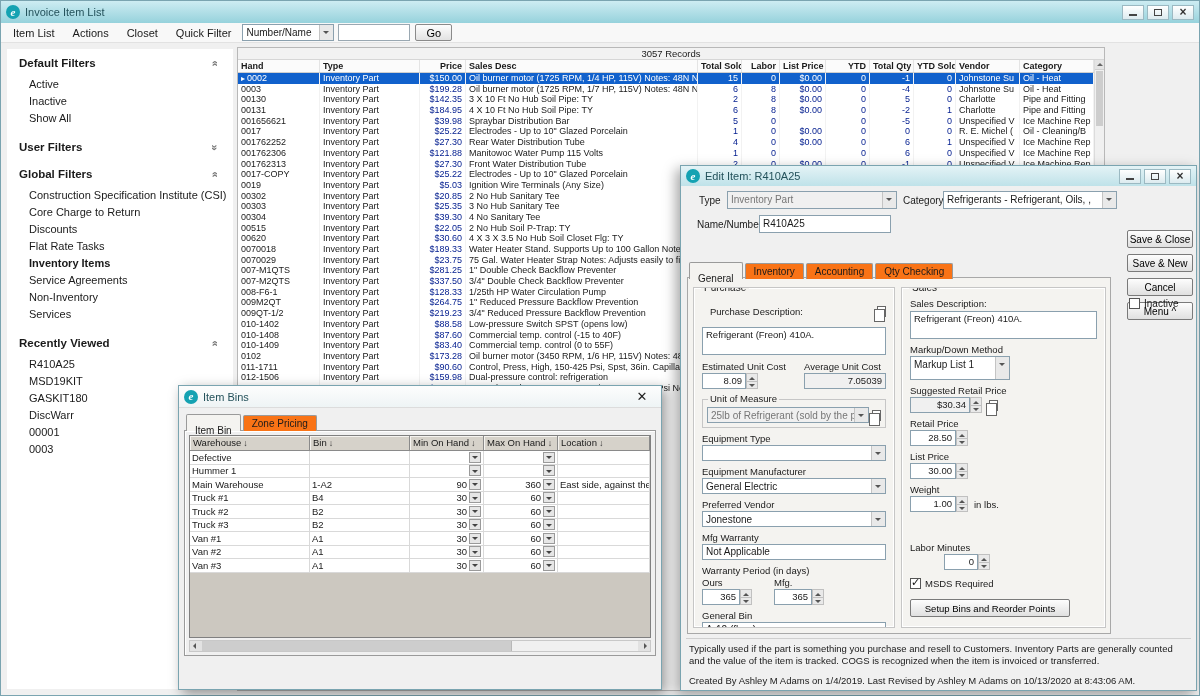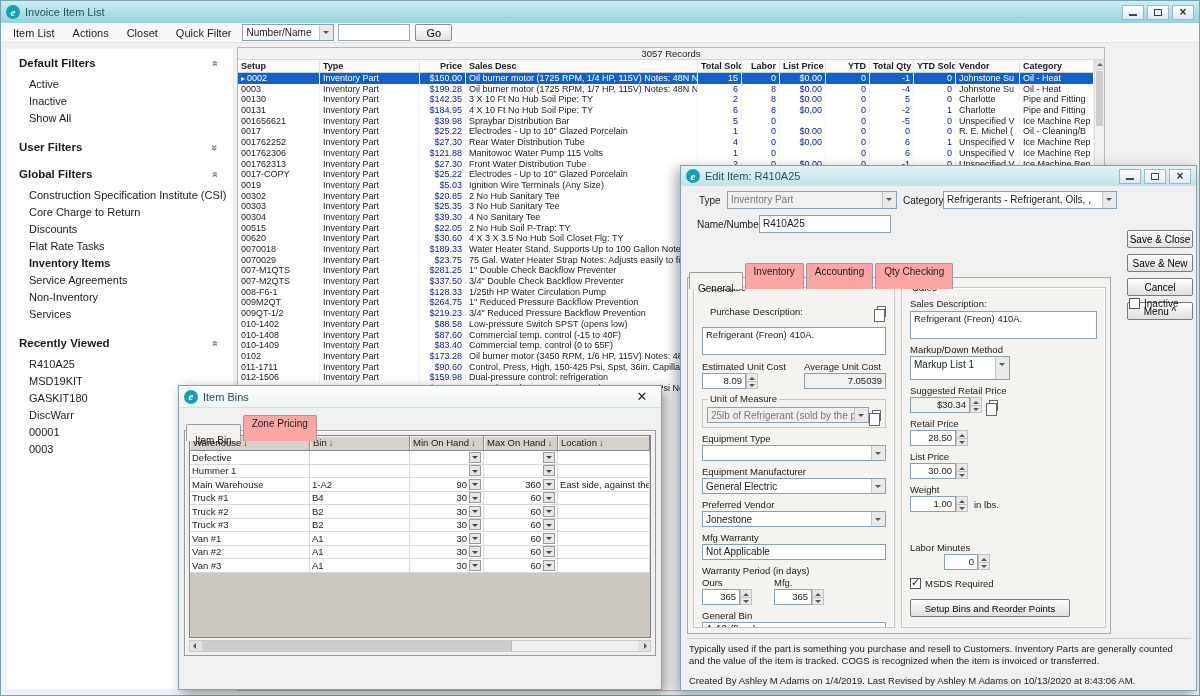--- a/index.html
+++ b/index.html
@@ -57,21 +57,21 @@
 .vs-btn{position:absolute;top:0;left:0;right:0;height:10px;background:#e4e4e4;border-bottom:1px solid #cfcfcf;}
 .vs-btn::after{content:"";position:absolute;left:2px;top:3px;border:3px solid transparent;border-bottom-color:#666;border-top-width:0;}
 .vs-thumb{position:absolute;top:11px;left:1px;right:1px;height:55px;background:#cdcdcd;}
 
 
 .ed-label{position:absolute;font-size:10px;}
 .combo.abs{position:absolute;height:18px;}
 .tbox{border:1px solid #8aa0ae;background:#fff;font-size:10px;line-height:16px;height:18px;padding:0 3px;white-space:nowrap;overflow:hidden;}
 .tbox.abs{position:absolute;}
 .push-btn{position:absolute;width:66px;height:18px;border:1px solid #7a7a7a;background:linear-gradient(#fdfdfd,#e0e0e0);border-radius:2px;font:10px "Liberation Sans",sans-serif;margin-top:36px;}
-.tab{border:1px solid #9a9a9a;border-bottom:none;background:#fca5a5;padding:2px 8px 0;font-size:10px;margin-right:2px;border-radius:2px 2px 0 0;height:26px;white-space:nowrap;}
+.tab{border:1px solid #9a9a9a;border-bottom:none;background:#f97316;padding:2px 8px 0;font-size:10px;margin-right:2px;border-radius:2px 2px 0 0;height:16px;white-space:nowrap;}
 .tab.selected{background:#f4f3f0;height:17px;margin-top:-3px;padding-top:10px;}
 .checkbox{width:11px;height:11px;border:1px solid #555;background:#fff;display:inline-block;position:relative;flex:none;}
 .checkbox.checked::after{content:"✓";position:absolute;left:0;top:-3px;font-size:11px;color:#111;}
 .spin{display:inline-flex;flex-direction:column;width:12px;height:16px;flex:none;}
 .su,.sd{flex:1;background:#e9e9e9;border:1px solid #c0c0c0;position:relative;}
 .su{border-bottom:none;}
 .su::after{content:"";position:absolute;left:50%;top:2.5px;margin-left:-3px;border:3px solid transparent;border-bottom-color:#555;border-top-width:0;}
 .sd::after{content:"";position:absolute;left:50%;top:2.5px;margin-left:-3px;border:3px solid transparent;border-top-color:#555;border-bottom-width:0;}
 .copy-icon{width:9px;height:11px;border:1px solid #666;background:#fff;position:relative;flex:none;display:inline-block;}
 .copy-icon::before{content:"";position:absolute;left:-4px;top:2px;width:9px;height:11px;border:1px solid #666;background:#fff;}
@@ -233,21 +233,21 @@
           <div class="side-item">00001</div>
           <div class="side-item">0003</div>
         </div>
     </div>
   </div>
 
   <div class="table-area">
     <div class="records-bar">3057 Records</div>
     <div class="grid-head">
 
-    <span class="hc">Setup</span>
+    <span class="hc">Hand</span>
         <span class="hc">Type</span>
         <span class="hc num">Price</span>
         <span class="hc">Sales Desc</span>
         <span class="hc num">Total Sold</span>
         <span class="hc num">Labor</span>
         <span class="hc num">List Price</span>
         <span class="hc num">YTD</span>
         <span class="hc num">Total Qty</span>
         <span class="hc num">YTD Sold</span>
         <span class="hc">Vendor</span>

